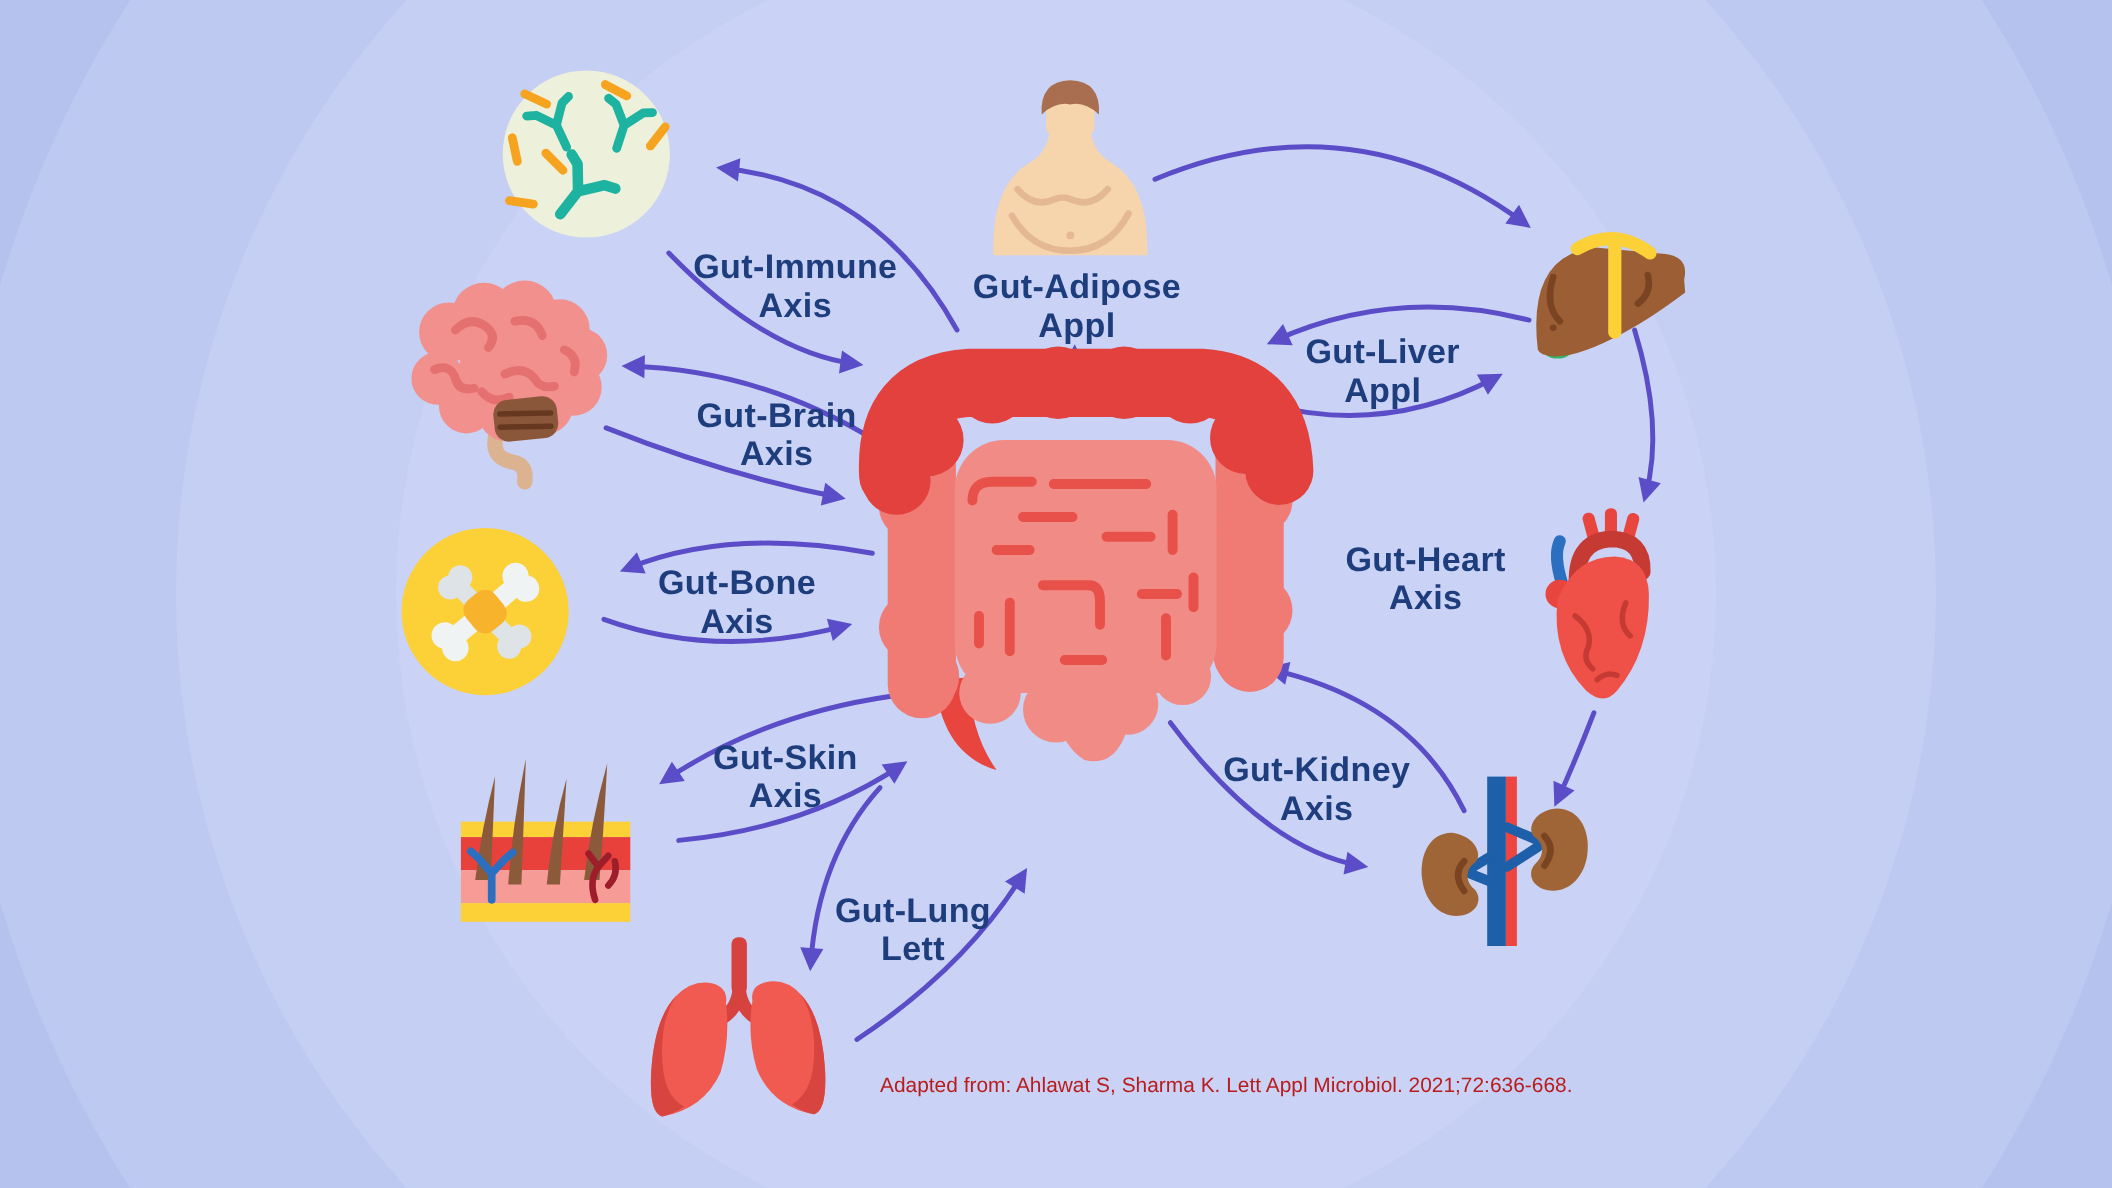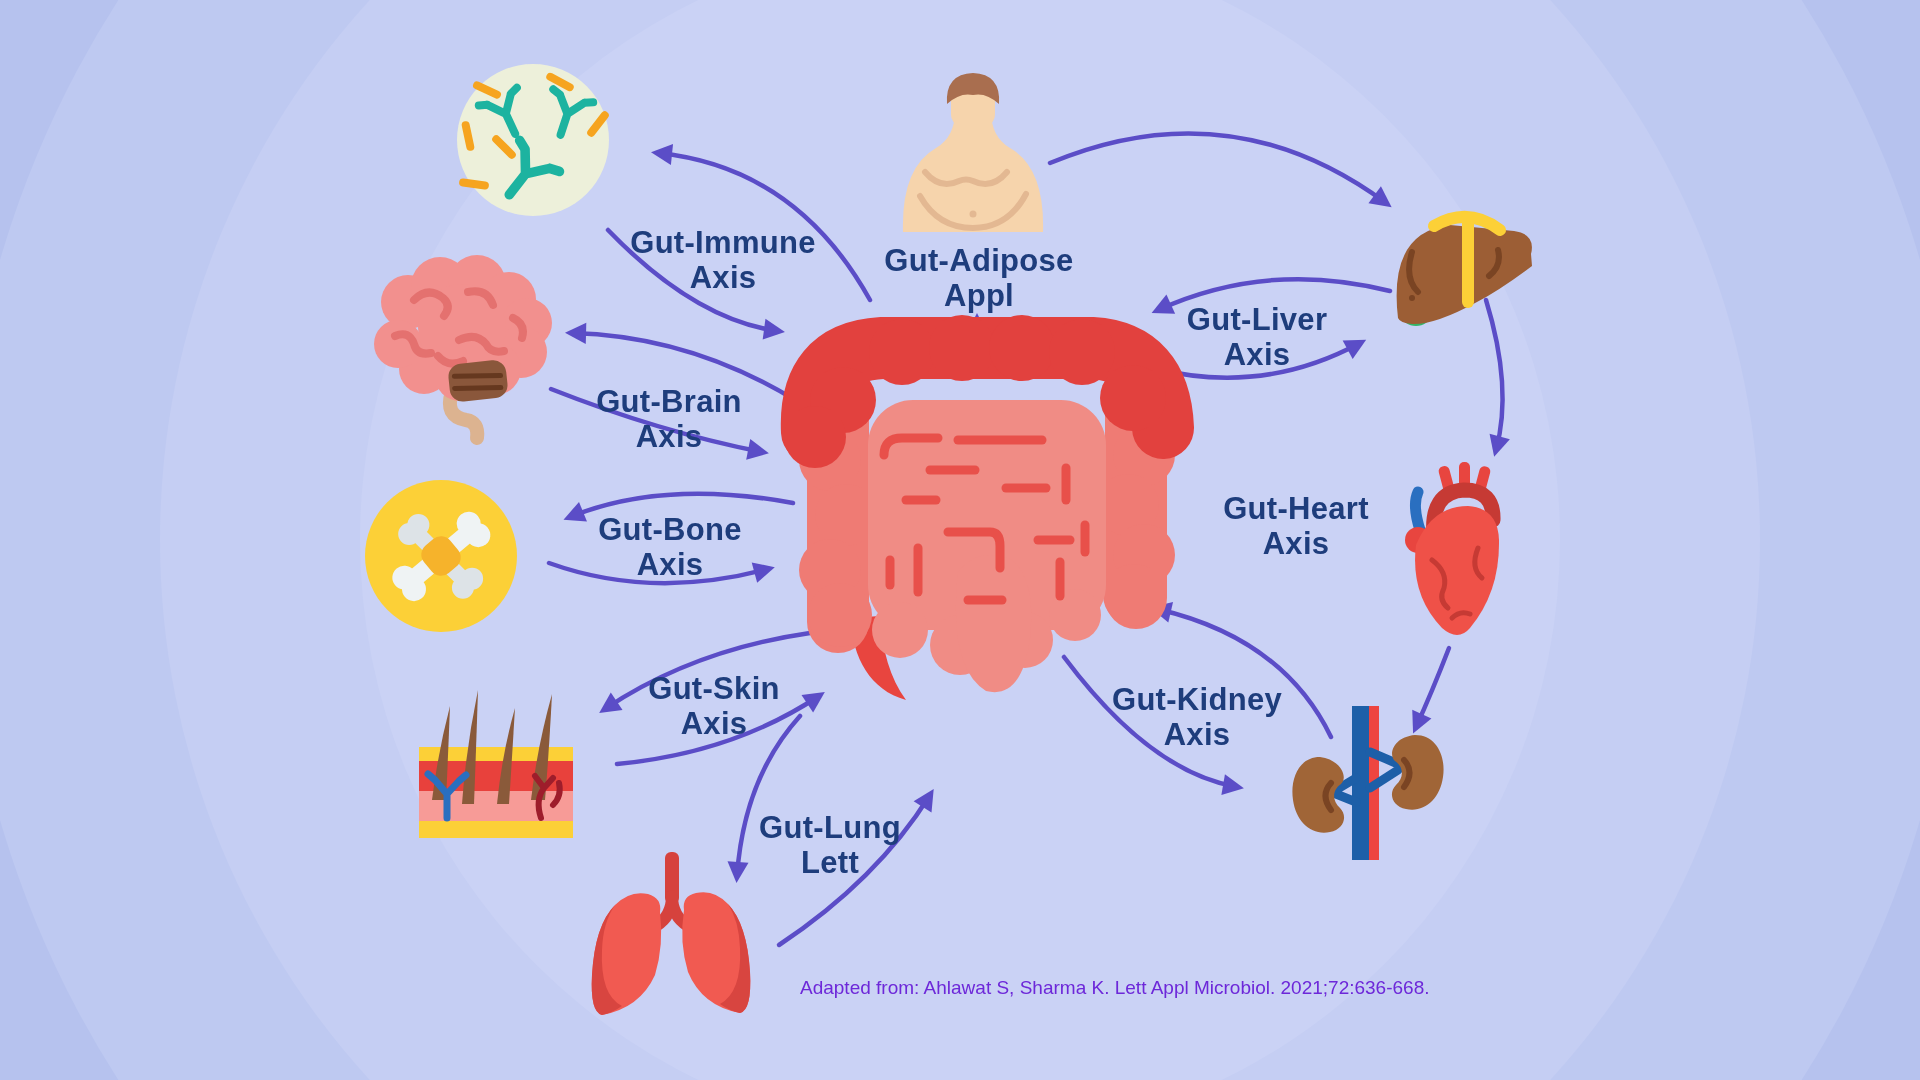--- a/index.html
+++ b/index.html
@@ -11,21 +11,21 @@
   .ring1{width:2000px;height:2000px;left:-40px;top:-460px;background:#bec9f1;}
   .ring2{width:1600px;height:1600px;left:160px;top:-260px;background:#c5cef3;}
   .ring3{width:1200px;height:1200px;left:360px;top:-60px;background:#cad2f5;}
   svg.scene{position:absolute;left:0;top:0;}
   .axis-label{
     position:absolute;transform:translate(-50%,-50%);
     font-weight:700;font-size:31px;line-height:35px;letter-spacing:.3px;
     color:#1e3d7c;text-align:center;white-space:pre-line;
   }
   .citation{
-    position:absolute;font-size:19px;line-height:24px;font-weight:400;color:#6d28d9;
+    position:absolute;font-size:19px;line-height:24px;font-weight:400;color:#b91c1c;
   }
   .arrow{fill:none;stroke:#5b4dc7;stroke-width:4.5;stroke-linecap:round;}
   .ab{stroke:#1db3a0;stroke-width:8;stroke-linecap:round;fill:none;}
   .bar{stroke:#f6a41f;stroke-width:8;stroke-linecap:round;fill:none;}
   .gyri{stroke:#e4716f;stroke-width:8;stroke-linecap:round;fill:none;}
   .fold{stroke:#e8504a;stroke-width:9;stroke-linecap:round;fill:none;}
 </style>
 </head>
 <body>
 
@@ -256,31 +256,31 @@
       <path class="fold" d="M 1038 540 L 1070 540"></path>
       <path class="fold" d="M 1060 562 L 1060 596"></path>
       <path class="fold" d="M 890 560 L 890 585"></path>
       <path class="fold" d="M 968 600 L 1002 600"></path>
       <path class="fold" d="M 1085 525 L 1085 552"></path>
     </g>
   </svg>
 
   <div class="axis-label" style="left:723px;top:260px;">Gut-Immune
 Axis</div>
-  <div class="axis-label" style="left:669px;top:395px;margin-top:24px;">Gut-Brain
+  <div class="axis-label" style="left:706px;top:395px;">Gut-Brain
 Axis</div>
   <div class="axis-label" style="left:670px;top:547px;">Gut-Bone
 Axis</div>
   <div class="axis-label" style="left:714px;top:706px;">Gut-Skin
 Axis</div>
   <div class="axis-label" style="left:830px;top:845px;">Gut-Lung
 Lett</div>
   <div class="axis-label" style="left:979px;top:278px;">Gut-Adipose
 Appl</div>
   <div class="axis-label" style="left:1257px;top:337px;">Gut-Liver
-Axis</div>
+Appl</div>
   <div class="axis-label" style="left:1296px;top:526px;text-align:center;">Gut-Heart
 Axis</div>
   <div class="axis-label" style="left:1197px;top:705px;margin-top:12px;">Gut-Kidney
 Axis</div>
 
   <div class="citation" style="left:800px;top:976px;">Adapted from: Ahlawat S, Sharma K. Lett Appl Microbiol. 2021;72:636-668.</div>
 </div>
 
 </body></html>

